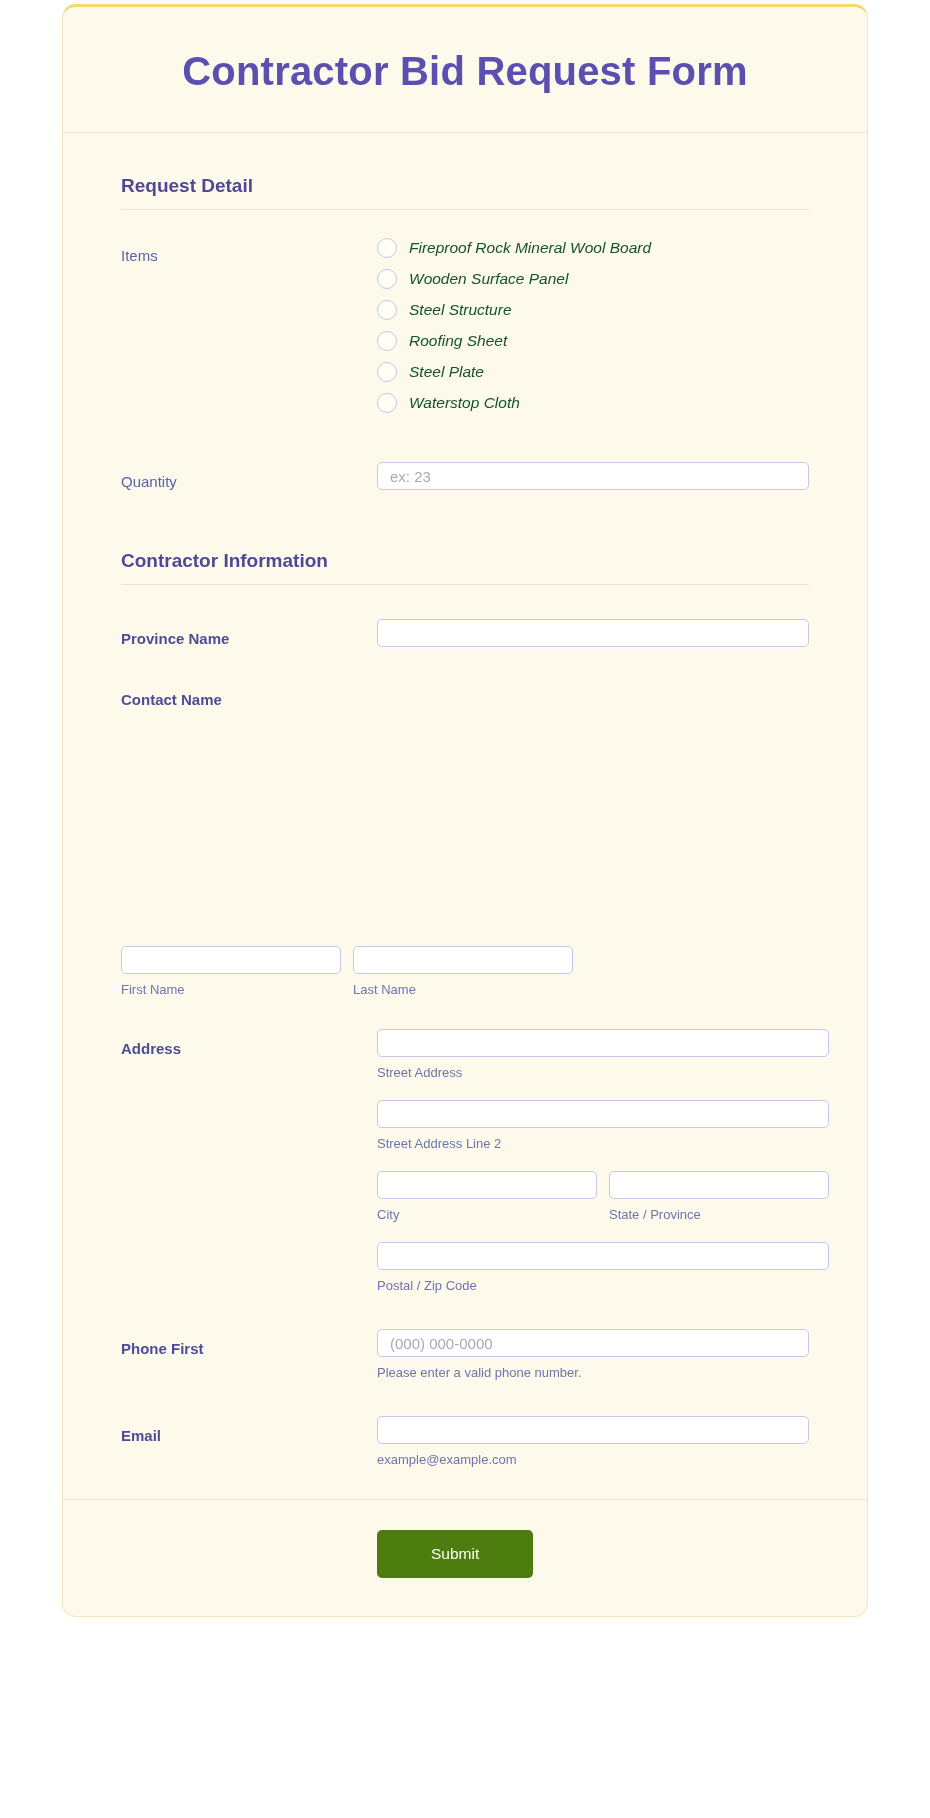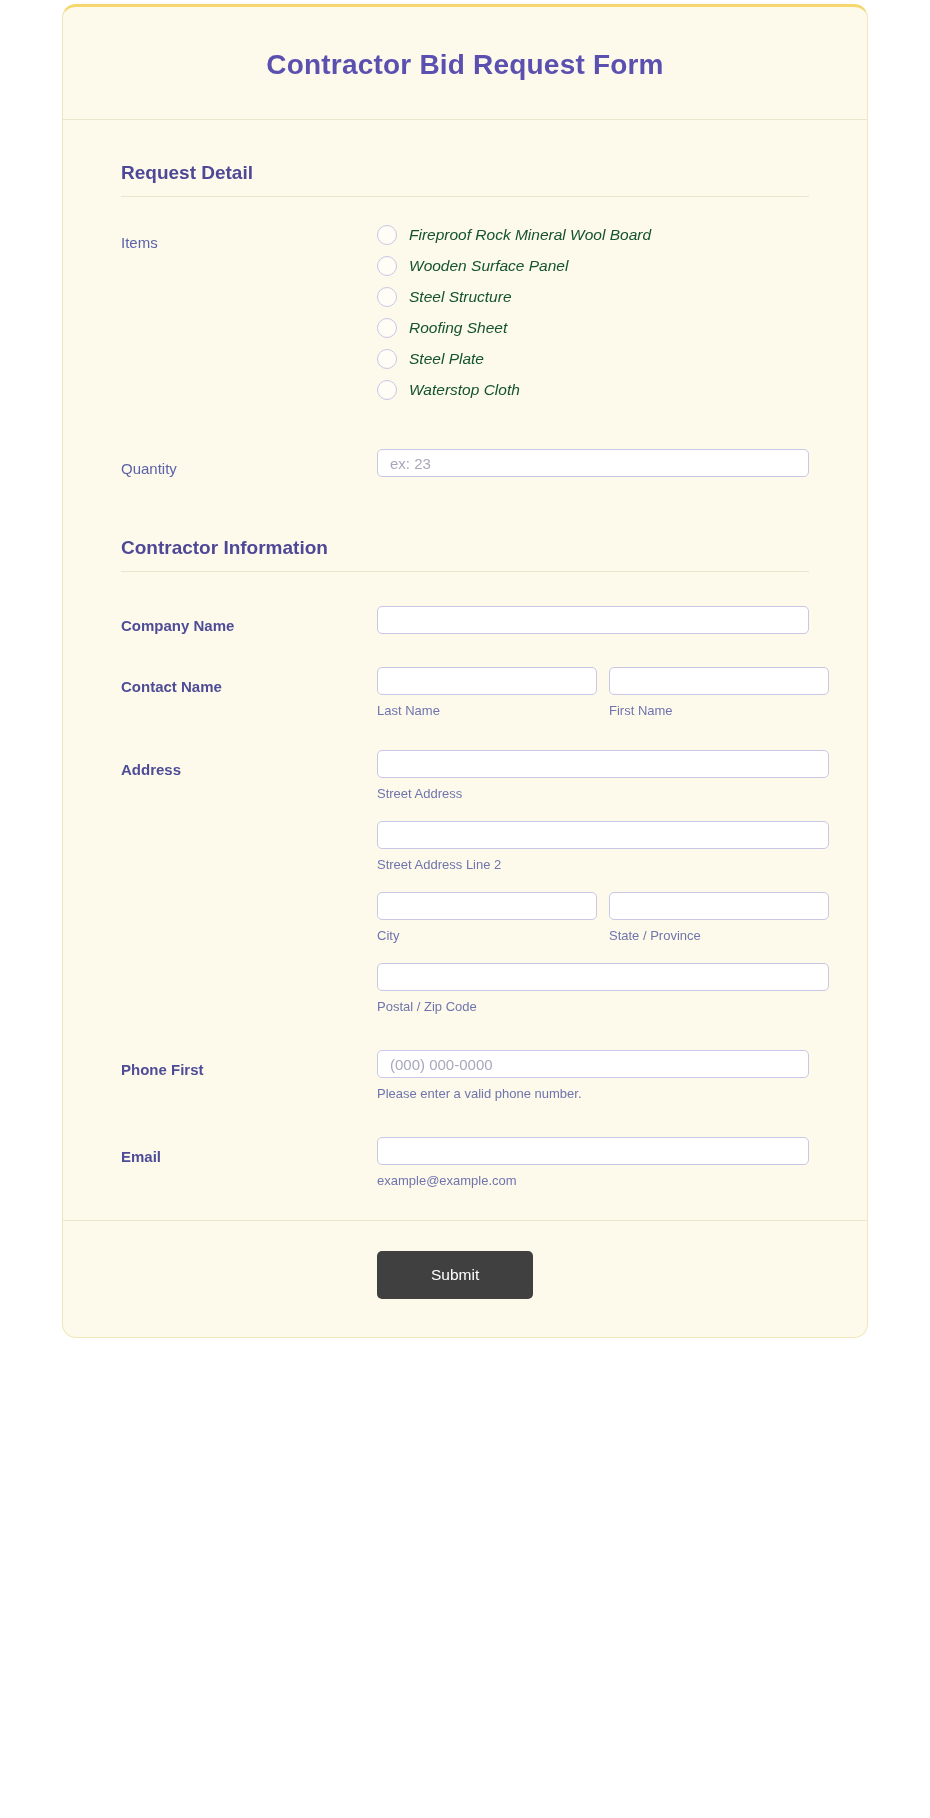--- a/index.html
+++ b/index.html
@@ -31,21 +31,21 @@
     overflow: hidden;
   }
   
   .form-header {
     padding: 42px 20px 38px 20px;
     border-bottom: 1px solid #ece5cd;
     text-align: center;
   }
   .form-title {
     margin: 0;
-    font-size: 28px;
+    font-size: 40px;
     font-weight: bold;
     color: #5b50b0;
     letter-spacing: 0.2px;
   }
   
   .form-body {
     padding: 30px 58px 0 58px;
   }
   .section-heading {
     font-size: 19px;
@@ -143,21 +143,21 @@
     margin-top: 22px;
     border-top: 1px solid #ece5cd;
     padding: 30px 0 38px 0;
     display: flex;
     justify-content: flex-start;
   }
   .submit-wrap {
     padding-left: 314px;
   }
   .submit-btn {
-    background: #404040;
+    background: #4d7c0f;
     color: #ffffff;
     border: none;
     border-radius: 5px;
     font-size: 15.5px;
     font-family: "Liberation Sans", sans-serif;
     padding: 0 54px;
     height: 48px;
     cursor: pointer;
   }
 </style>
@@ -210,37 +210,37 @@
       <div class="field-row" style="padding-top:28px;">
         <div class="field-label">Quantity</div>
         <div class="field-control">
           <input class="inp" type="text" placeholder="ex: 23" style="">
         </div>
       </div>
 
       <div class="section-heading second">Contractor Information</div>
 
       <div class="field-row" style="padding-top:22px;">
-        <div class="field-label bold">Company Name</div>
+        <div class="field-label bold">Province Name</div>
         <div class="field-control">
           <input class="inp" type="text" placeholder="" style="">
         </div>
       </div>
 
-      <div class="field-row" style="padding-top:22px;">
+      <div class="field-row" style="padding-top:22px;flex-direction:column;">
         <div class="field-label bold">Contact Name</div>
         <div class="field-control">
           <div class="two-col">
             <div>
               <input class="inp" type="text" style="">
+              <div class="sub-label">First Name</div>
+            </div>
+            <div>
+              <input class="inp" type="text" style="">
               <div class="sub-label">Last Name</div>
-            </div>
-            <div>
-              <input class="inp" type="text" style="">
-              <div class="sub-label">First Name</div>
             </div>
           </div>
         </div>
       </div>
 
       <div class="field-row" style="padding-top:22px;">
         <div class="field-label bold">Address</div>
         <div class="field-control">
           <div class="stack-block">
             <input class="inp" type="text" style="">

